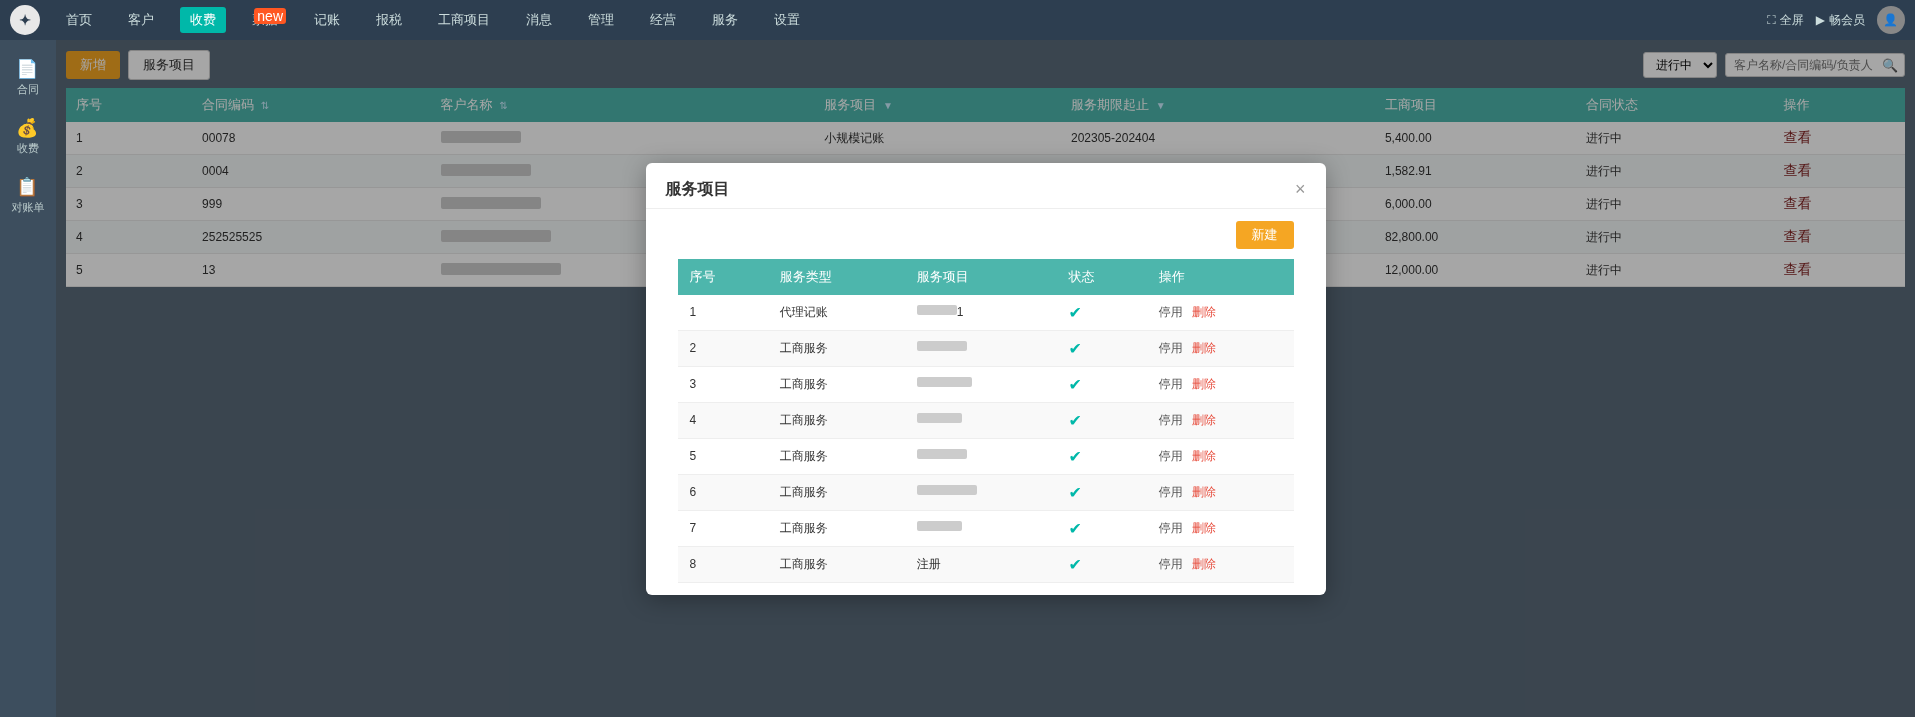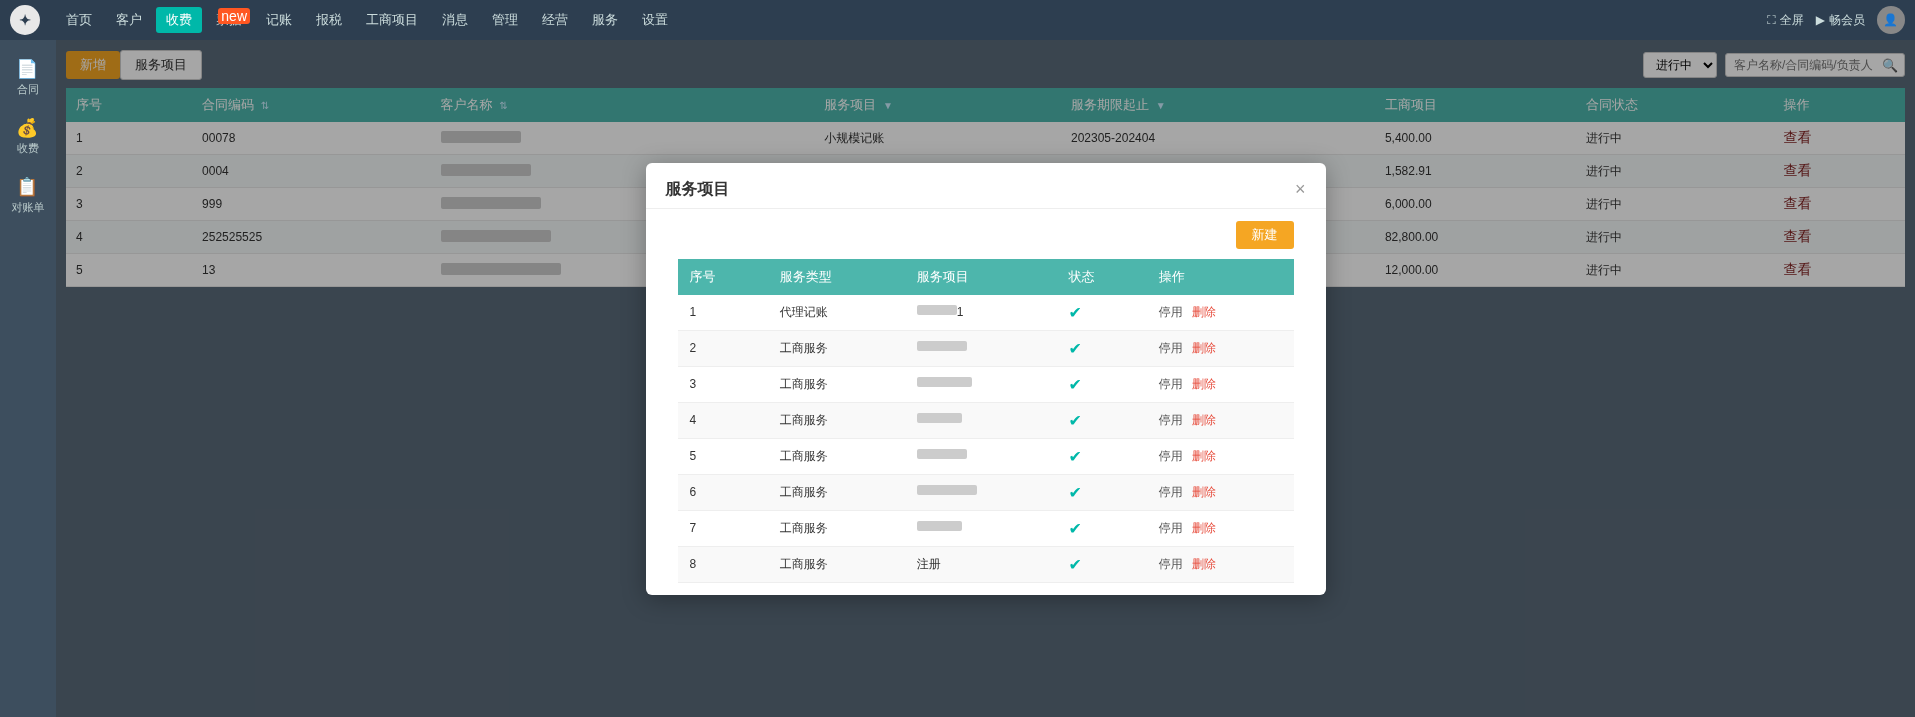--- a/index.html
+++ b/index.html
@@ -10,21 +10,21 @@
       display: flex; align-items: center;
       background: #2d3e50; height: 40px;
       padding: 0 10px; position: relative; z-index: 100;
     }
     .top-nav-logo {
       width: 30px; height: 30px; margin-right: 16px;
       background: #e8e8e8; border-radius: 50%;
       display: flex; align-items: center; justify-content: center;
       color: #2d3e50; font-weight: bold; font-size: 14px;
     }
-    .top-nav-items { display: flex; gap: 4px; flex: 1; }
+    .top-nav-items { display: flex; gap: 16px; flex: 1; }
     .top-nav-item {
       color: #cdd; font-size: 13px; padding: 4px 10px;
       cursor: pointer; border-radius: 3px; position: relative;
     }
     .top-nav-item.active { background: #00b8a9; color: #fff; }
     .nav-badge {
       position: absolute; top: 1px; right: 2px;
       background: #ff5722; color: #fff; font-size: 14px;
       padding: 0 3px; border-radius: 3px;
     }
@@ -60,21 +60,21 @@
     .main { flex: 1; background: #667788; overflow: hidden; position: relative; }
 
     
     .contract-bg {
       background: #5a6a7a; padding: 10px;
       height: 100%; overflow: auto;
     }
 
     
     .toolbar {
-      display: flex; align-items: center; 
+      display: flex; align-items: center; gap: 8px;
       margin-bottom: 8px;
     }
     .btn-new-orange {
       background: #f5a623; color: #fff;
       border: none; padding: 5px 14px; border-radius: 3px;
       cursor: pointer; font-size: 13px;
     }
     .btn-service-item {
       background: #fff; color: #333;
       border: 1px solid #ccc; padding: 5px 14px; border-radius: 3px;

